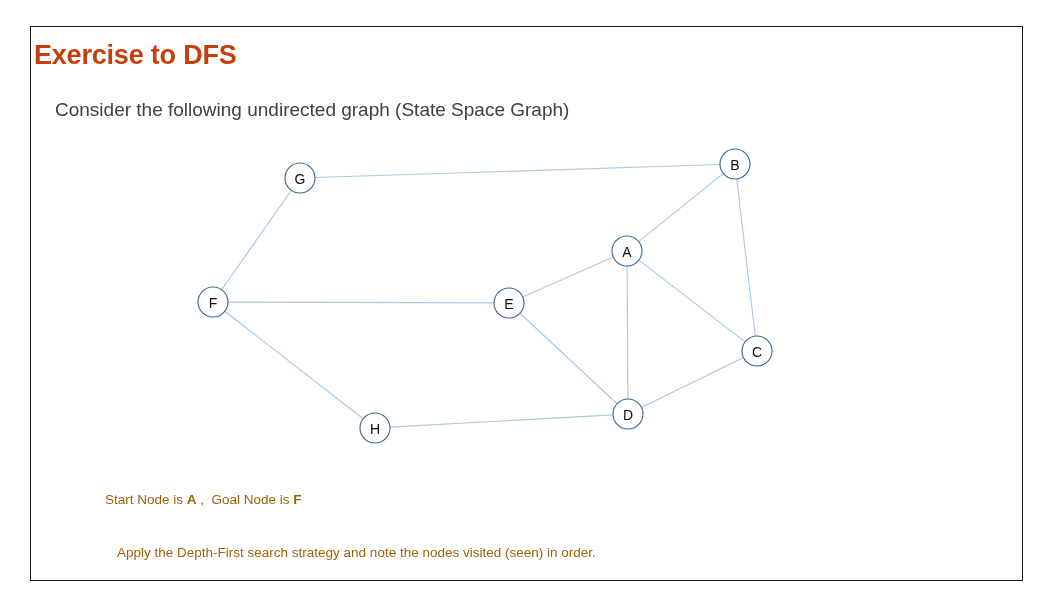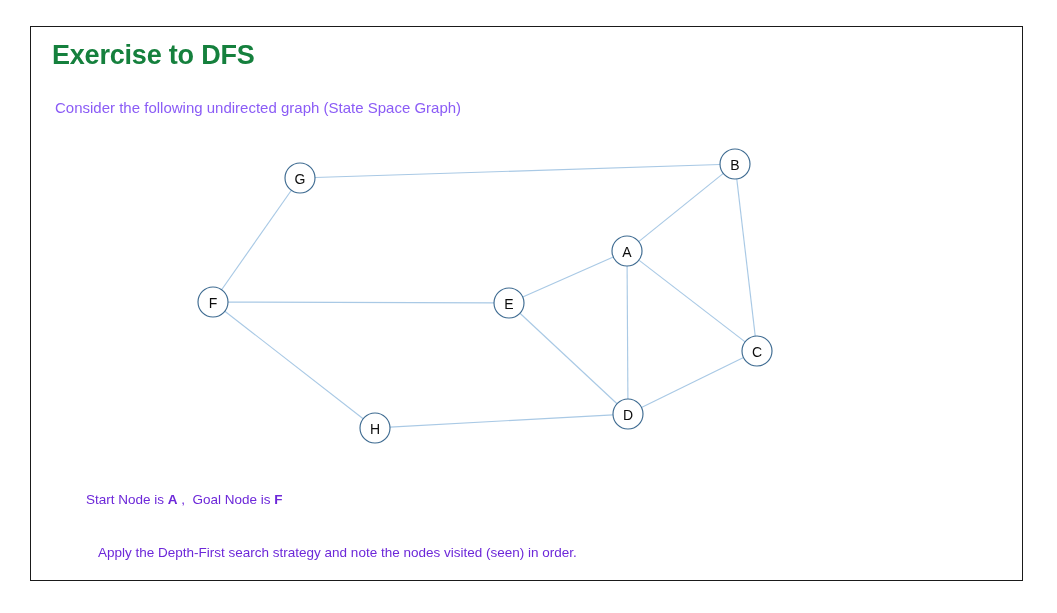--- a/index.html
+++ b/index.html
@@ -18,53 +18,54 @@
     left: 30px;
     top: 26px;
     width: 993px;
     height: 555px;
     border: 1.5px solid #1a1a1a;
     background: #ffffff;
     box-sizing: border-box;
   }
   #slide-title {
     position: absolute;
-    left: 52px;
+    left: 34px;
     top: 40px;
     font-size: 27px;
     font-weight: bold;
-    color: #15803d;
+    color: #c2410c;
     letter-spacing: -0.2px;
     white-space: nowrap;
   }
   #slide-subtitle {
     position: absolute;
     left: 55px;
     top: 99px;
-    font-size: 15px;
-    color: #8b5cf6;
+    font-size: 19px;
+    color: #404040;
     white-space: nowrap;
   }
   #graph-area {
     position: absolute;
     left: 0;
     top: 0;
     width: 1057px;
     height: 613px;
   }
   #graph-svg {
     position: absolute;
     left: 0;
     top: 0;
   }
   .footer-line {
     position: absolute;
     font-size: 13.5px;
-    color: #6d28d9;
+    color: #a16207;
     white-space: nowrap;
+    margin-left: 19px;
   }
   #footer-start-goal { left: 86px; top: 492px; }
   #footer-instruction { left: 98px; top: 545px; }
   .bold-node { font-weight: bold; }
   .node-circle {
     fill: #ffffff;
     stroke: #3E6B91;
     stroke-width: 1.15;
   }
   .node-label {

